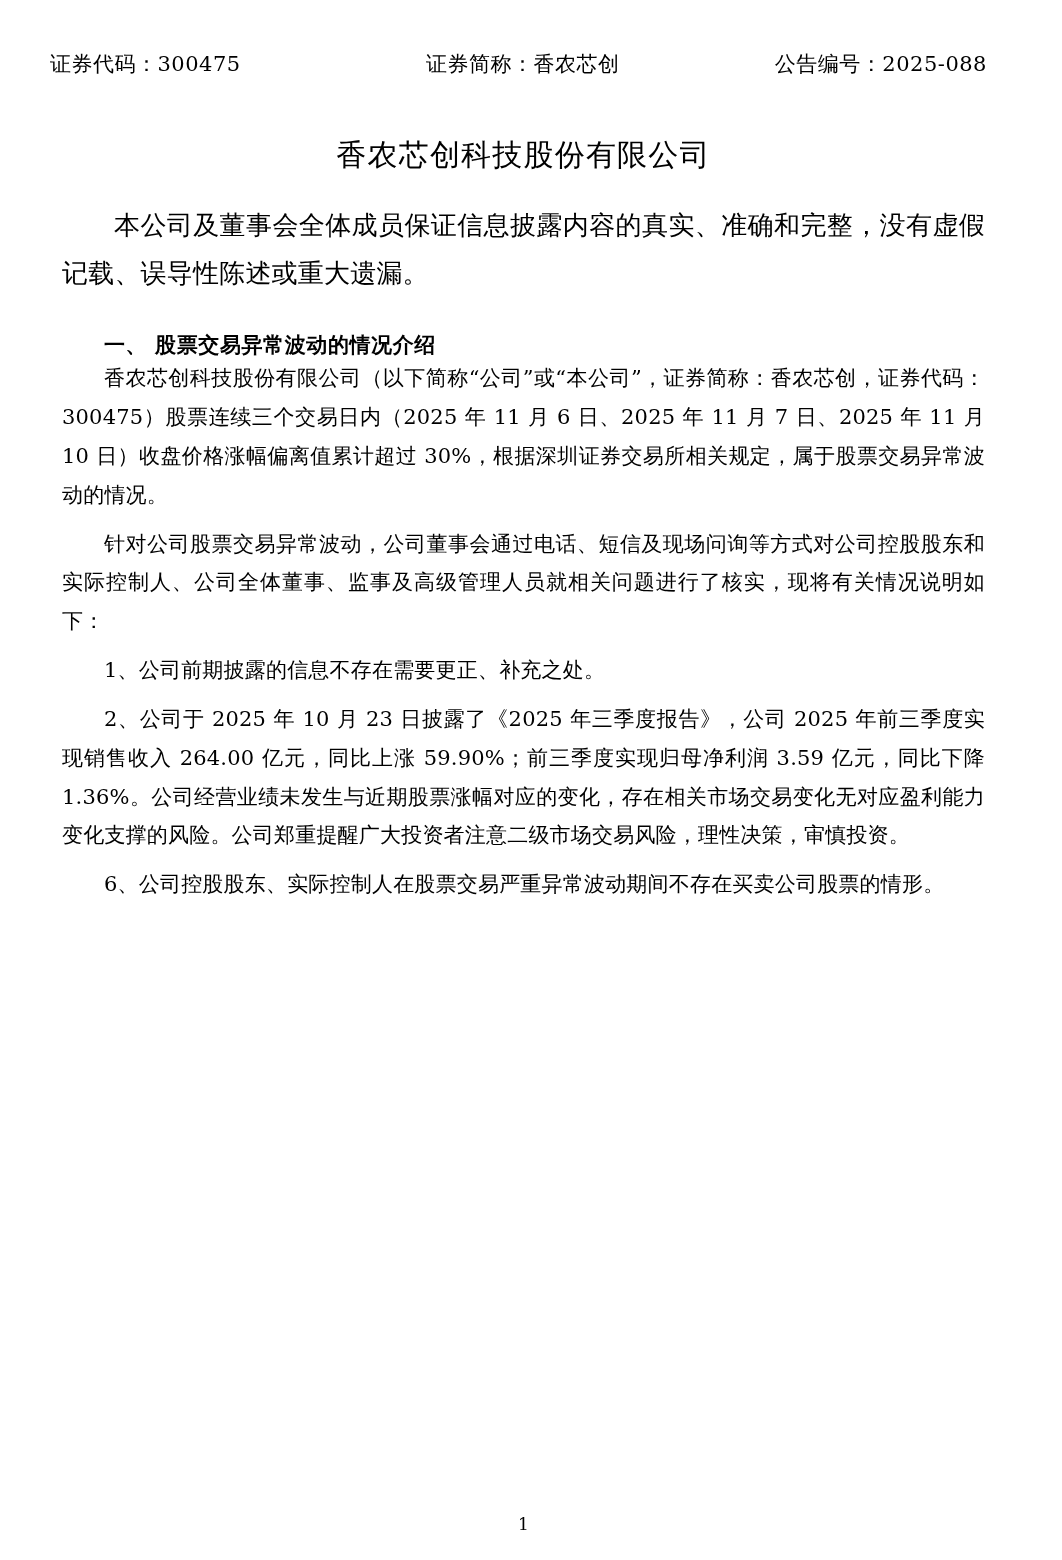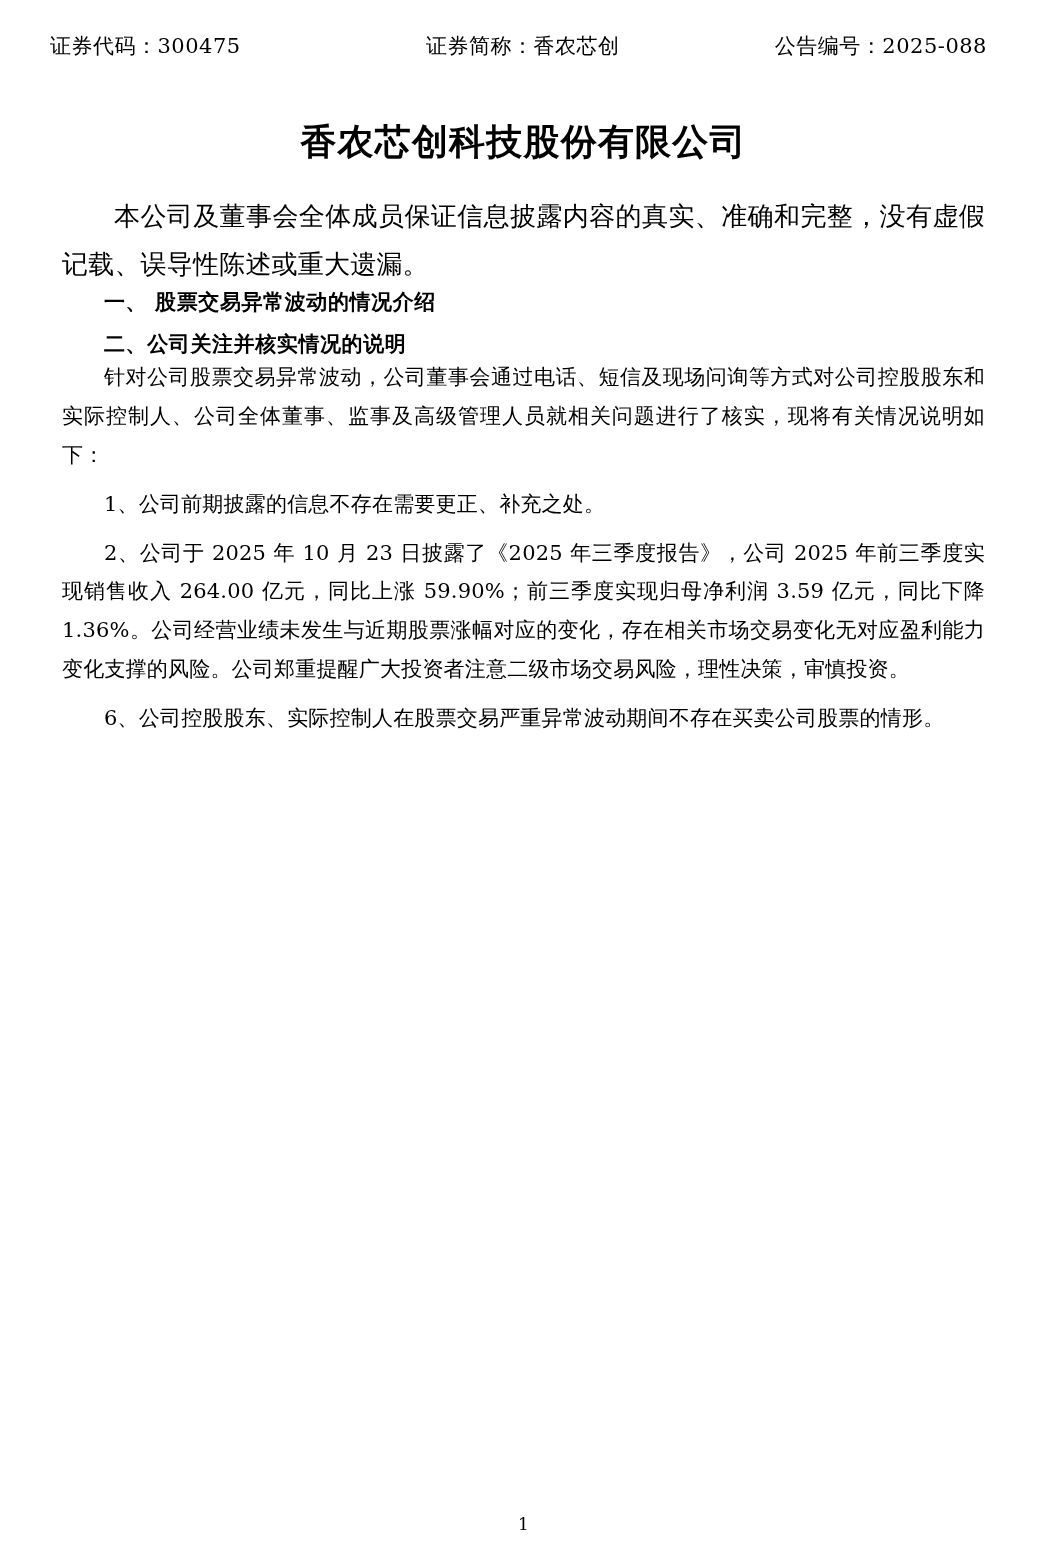--- a/index.html
+++ b/index.html
@@ -12,21 +12,21 @@
     width: 1062px;
     min-height: 1560px;
     font-family: "DejaVu Serif", "Liberation Serif", serif;
     color: #000000;
     position: relative;
   }
   .page {
     width: 1047px;
     min-height: 1560px;
     box-sizing: border-box;
-    padding: 24px 62px 0 62px;
+    padding: 42px 62px 0 62px;
     position: relative;
   }
   .header-row {
     display: flex;
     justify-content: space-between;
     align-items: baseline;
     font-size: 21px;
     letter-spacing: 0.5px;
     margin-top: 8px;
     padding: 0 2px 0 0;
@@ -38,38 +38,39 @@
   .header-row .hcell.c1 { margin-left: -12px; }
   .header-row .hcell.c2 { margin-left: 38px; }
   .header-row .hcell.c3 { margin-right: -4px; }
 
   .title-block {
     text-align: center;
     margin-top: 54px;
     line-height: 1.5;
   }
   .title-line {
-    font-size: 36px;
-    font-weight: bold;
+    font-size: 30px;
+    font-weight: normal;
     letter-spacing: 1.2px;
   }
 
   .statement {
     margin-top: 24px;
     font-size: 26px;
     line-height: 1.85;
     text-align: justify;
     text-justify: inter-ideograph;
     letter-spacing: 0.2px;
   }
   .indent {
     text-indent: 2em;
   }
 
   .section-title {
+    margin-top: 34px;
     font-size: 21px;
     font-weight: bold;
     text-indent: 2em;
     letter-spacing: 0.6px;
   }
   .section-title.tight {
     margin-top: 14px;
   }
 
   p.body {
@@ -106,22 +107,22 @@
     <span class="hcell c3">公告编号：2025-088</span>
   </div>
 
   <div class="title-block">
     <div class="title-line">香农芯创科技股份有限公司</div>
   </div>
 
   <div class="statement indent">本公司及董事会全体成员保证信息披露内容的真实、准确和完整，没有虚假记载、误导性陈述或重大遗漏。</div>
 
   <div class="section-title">一、 股票交易异常波动的情况介绍</div>
+  <p class="body">香农芯创科技股份有限公司（以下简称“公司”或“本公司”，证券简称：香农芯创，证券代码：300475）股票连续三个交易日内（2025 年 11 月 6 日、2025 年 11 月 7 日、2025 年 11 月 10 日）收盘价格涨幅偏离值累计超过 30%，根据深圳证券交易所相关规定，属于股票交易异常波动的情况。</p>
 
-  <div class="section-title tight">二、公司关注并核实情况的说明</div>
   <p class="body">针对公司股票交易异常波动，公司董事会通过电话、短信及现场问询等方式对公司控股股东和实际控制人、公司全体董事、监事及高级管理人员就相关问题进行了核实，现将有关情况说明如下：</p>
   <p class="body">1、公司前期披露的信息不存在需要更正、补充之处。</p>
   <p class="body">2、公司于 2025 年 10 月 23 日披露了《2025 年三季度报告》，公司 2025 年前三季度实现销售收入 264.00 亿元，同比上涨 59.90%；前三季度实现归母净利润 3.59 亿元，同比下降 1.36%。公司经营业绩未发生与近期股票涨幅对应的变化，存在相关市场交易变化无对应盈利能力变化支撑的风险。公司郑重提醒广大投资者注意二级市场交易风险，理性决策，审慎投资。</p>
   <p class="body">6、公司控股股东、实际控制人在股票交易严重异常波动期间不存在买卖公司股票的情形。</p>
 
   <div class="footer">1</div>
 
 </div>
 
 </body></html>

